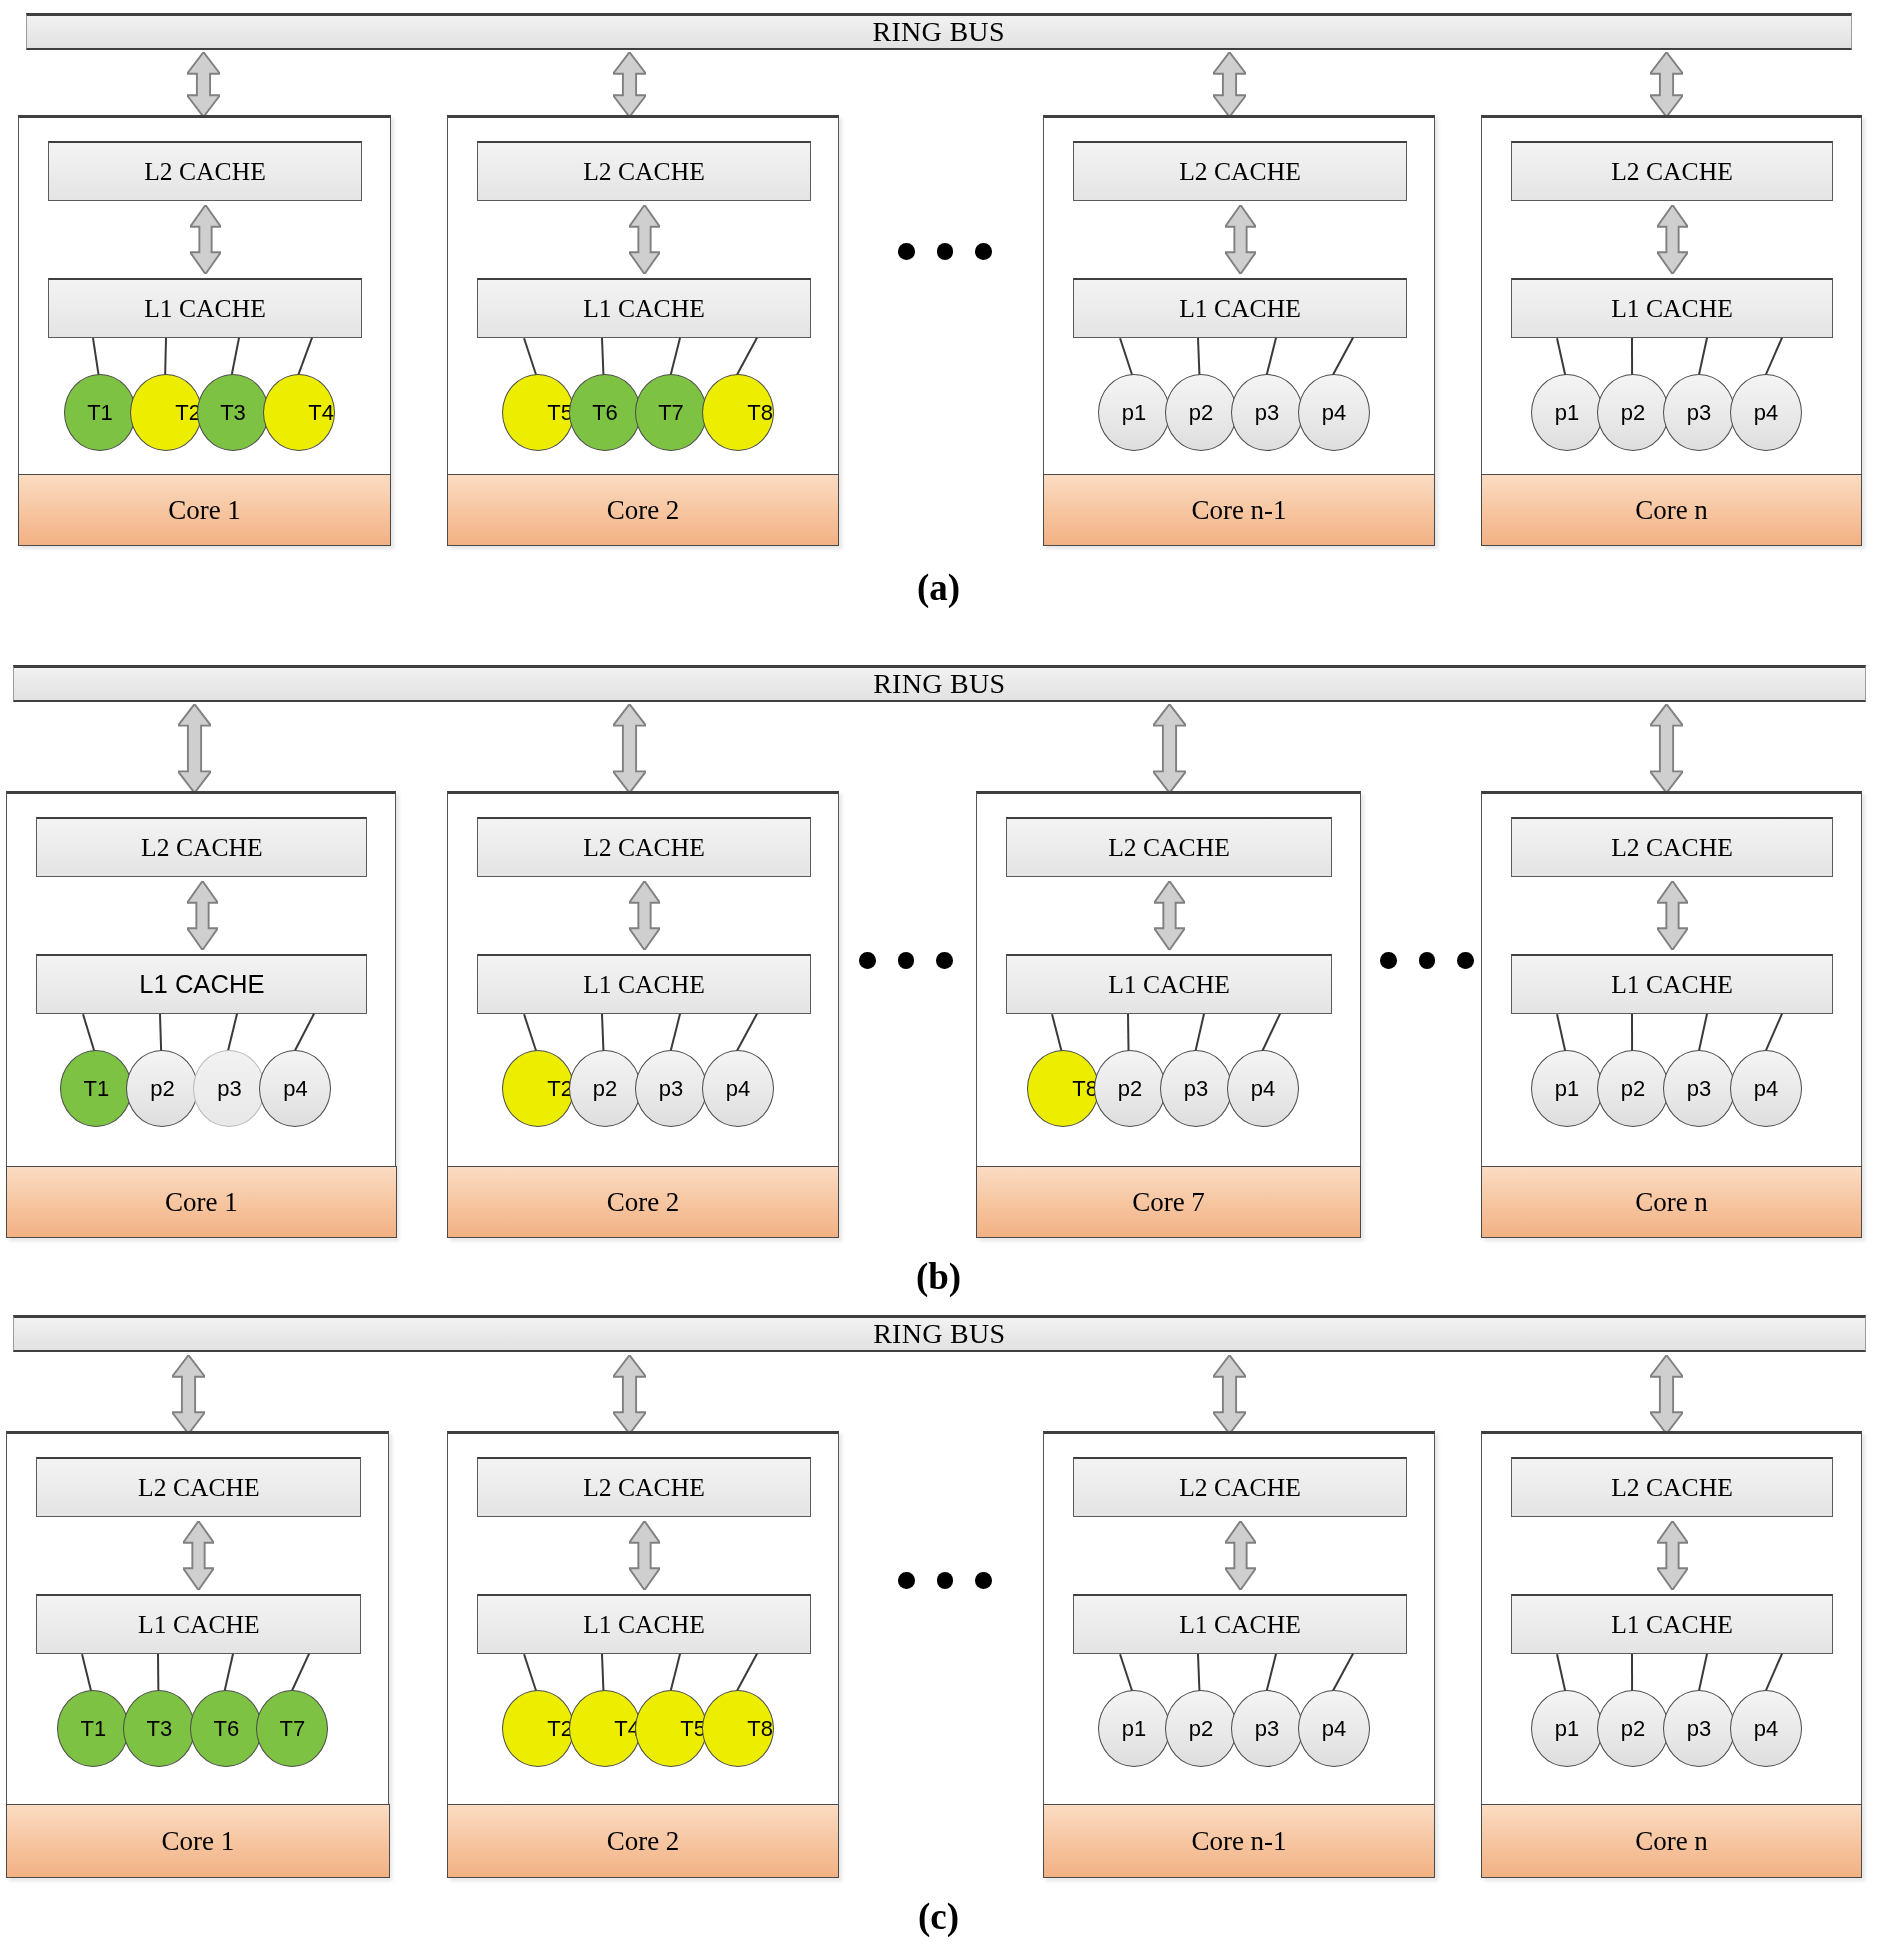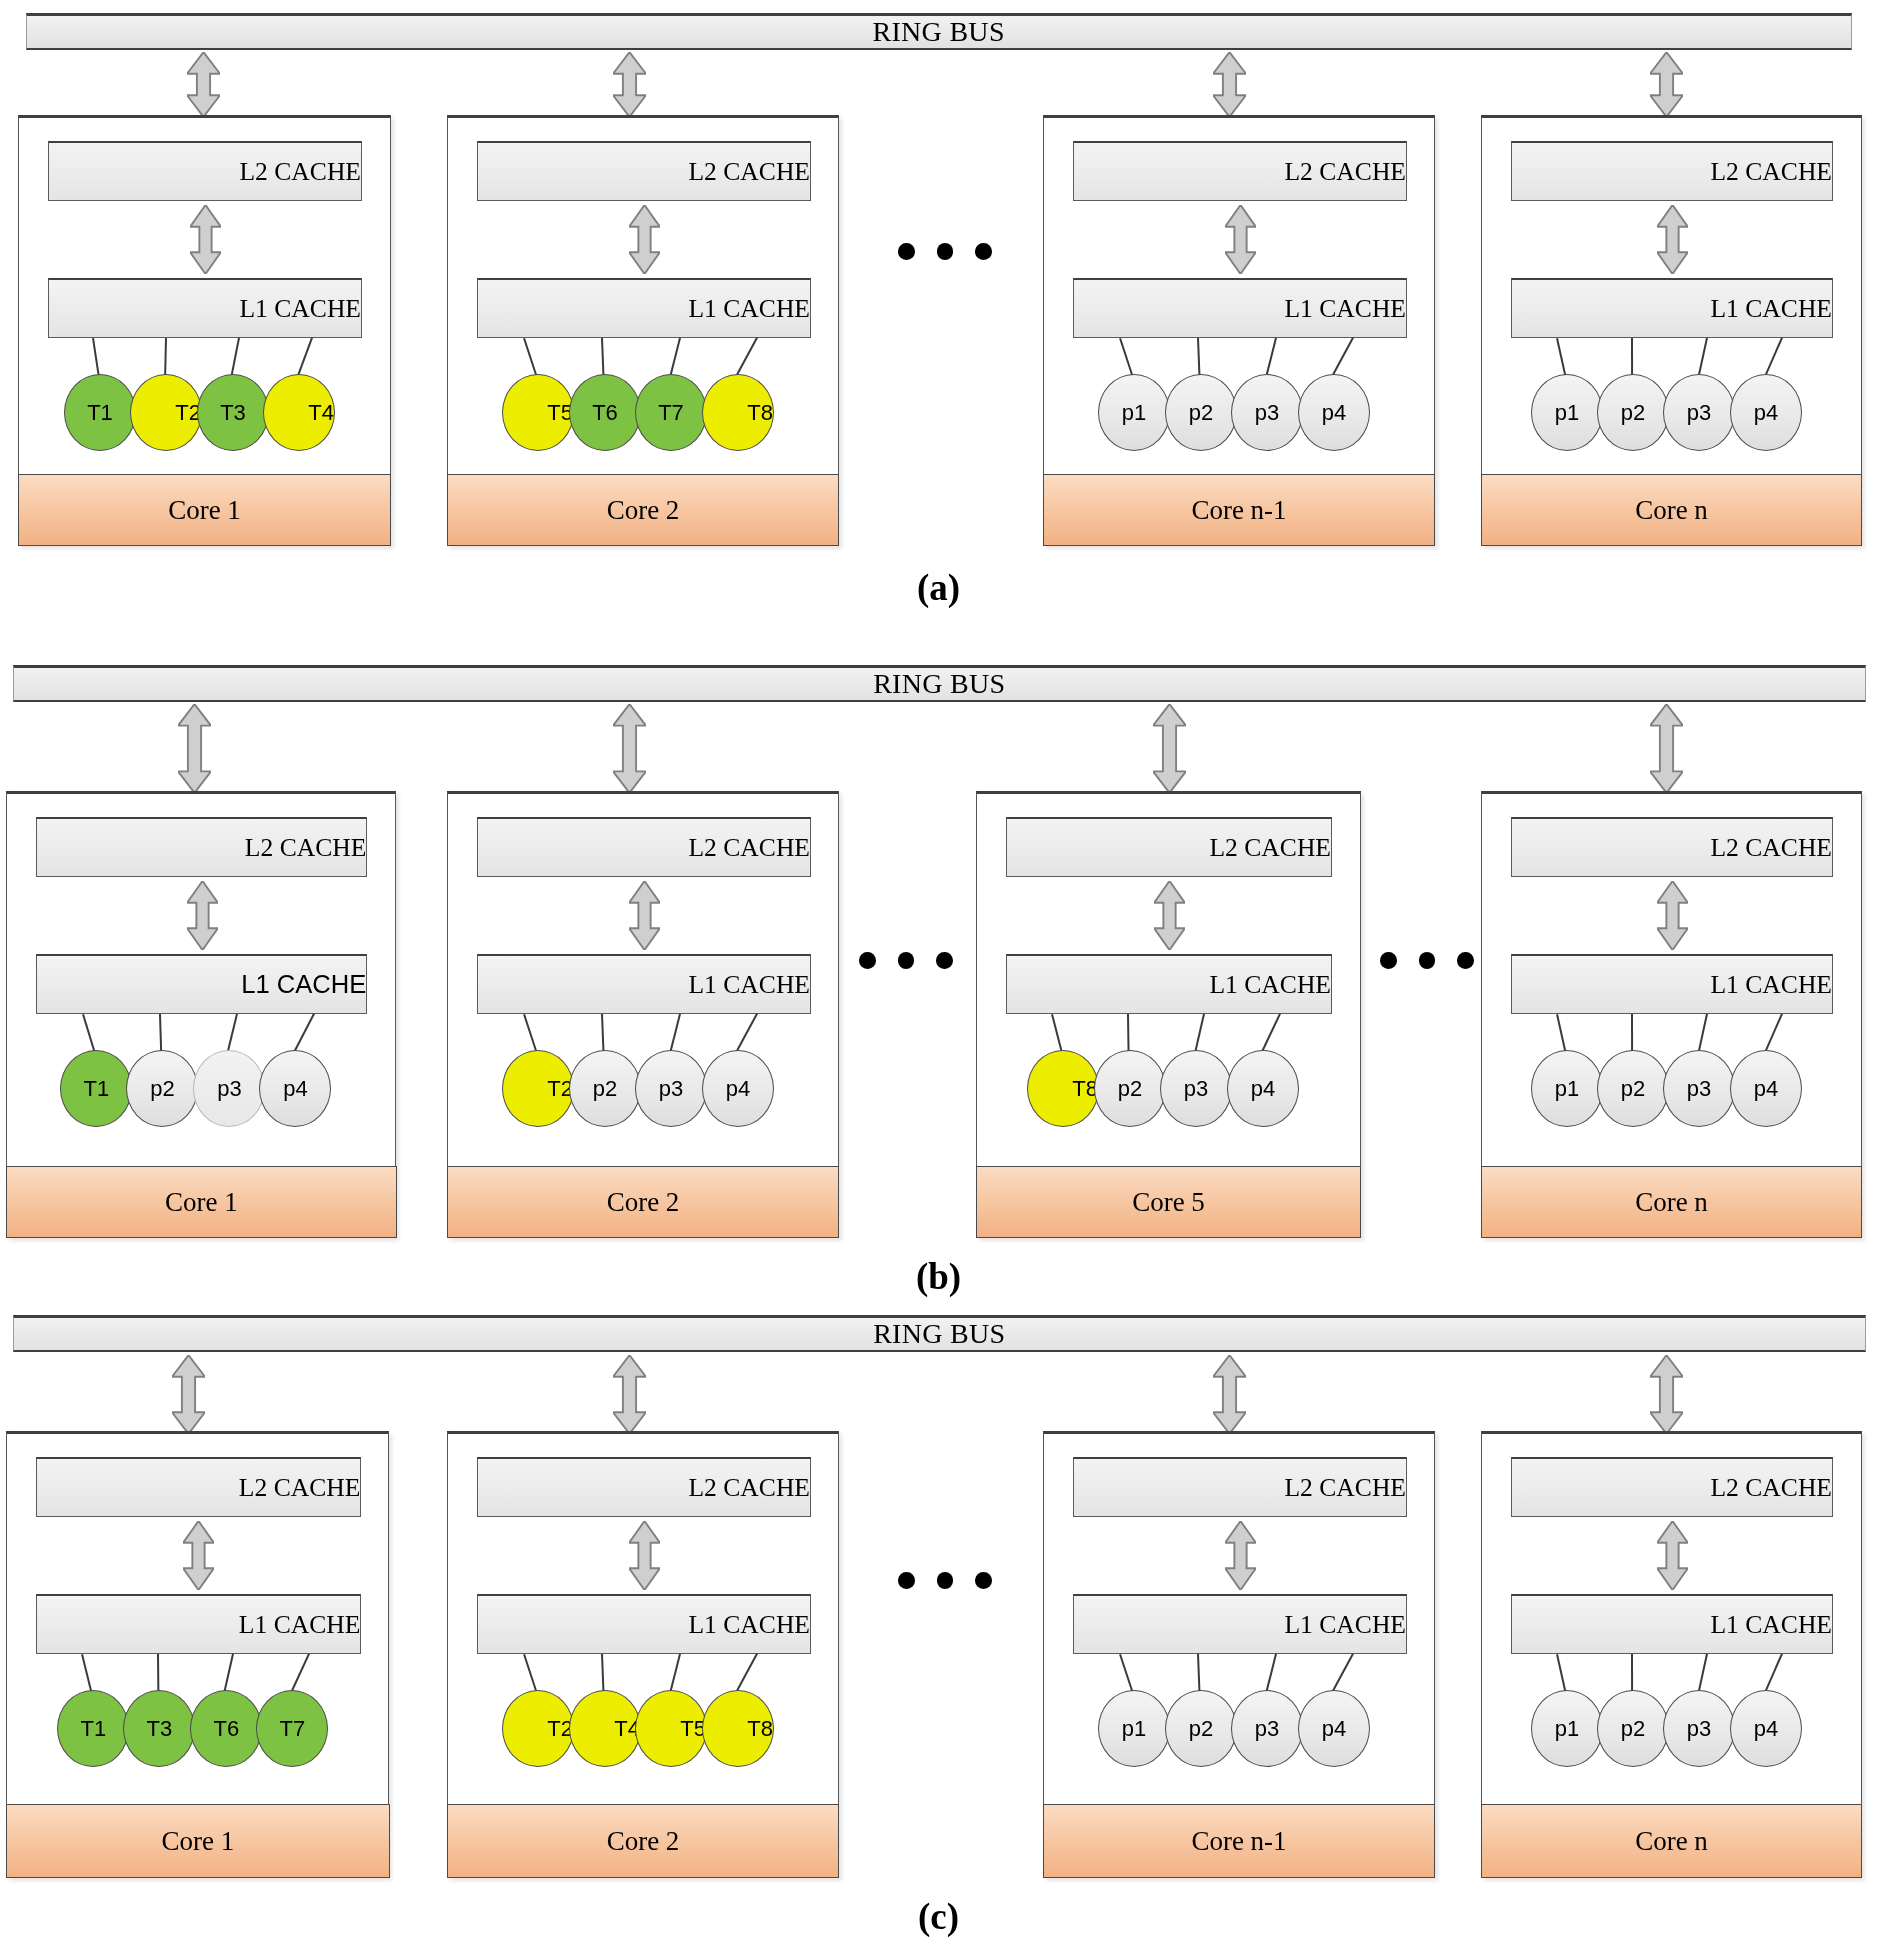--- a/index.html
+++ b/index.html
@@ -50,21 +50,21 @@
     background: #ffffff;
     border: 1.3px solid #555;
     border-top: 3.2px solid #3f3f3f;
     box-shadow: 3.2px 3.2px 3.8px rgba(0,0,0,0.10);
   }
   .cachebox {
     position: absolute;
     background: linear-gradient(to bottom, #f3f3f3 0%, #ececec 50%, #e4e4e4 100%);
     border: 1.3px solid #5b5b5b;
     border-top: 2.6px solid #3f3f3f;
-    display: flex; align-items: center; justify-content: flex-end;
+    display: flex; align-items: center; justify-content: center;
     font-size: 25.6px; color: #000;
   }
   .cachebox.sans { font-family: "Liberation Sans", sans-serif; font-size: 25.6px; }
 
   .corelabel {
     position: absolute;
     left: -1.3px; right: -1.3px; bottom: -1.3px;
     background: linear-gradient(to bottom, #fbdcc3 0%, #f6c49e 55%, #f2b184 100%);
     border: 1.3px solid #4a4a4a;
     display: flex; align-items: center; justify-content: center;
@@ -364,21 +364,21 @@
         </div>
         <div class="link" style="left: 228px; top: 220px; width: 39px; height: 1.9px; transform: rotate(102.902deg);"></div>
         <div class="node grey" style="left: 183px; top: 256px; width: 72px; height: 77px;">
           <span>p3</span>
         </div>
         <div class="link" style="left: 304px; top: 220px; width: 42px; height: 1.9px; transform: rotate(115.29deg);"></div>
         <div class="node grey" style="left: 250px; top: 256px; width: 72px; height: 77px;">
           <span>p4</span>
         </div>
         <div class="corelabel" style="height: 72px;">
-          <span>Core 5</span>
+          <span>Core 7</span>
         </div>
       </div>
       <div class="dblarrow" style="left: 1650px; top: 704px; width: 33px; height: 89px;">
         <svg width="33" height="89" viewBox="0 0 52 140">
           <polygon points="26.0,0.0 52.0,34.0 36.4,34.0 36.4,106.0 52.0,106.0 26.0,140.0 0.0,106.0 15.6,106.0 15.6,34.0 0.0,34.0" fill="#cfcfcf" stroke="#808080" stroke-width="3"></polygon>
         </svg>
       </div>
       <div class="core" style="left: 1481px; top: 791px; width: 381px; height: 447px;">
         <div class="cachebox" style="left: 29px; top: 23px; width: 322px; height: 60px;">
           <span>L2 CACHE</span>

